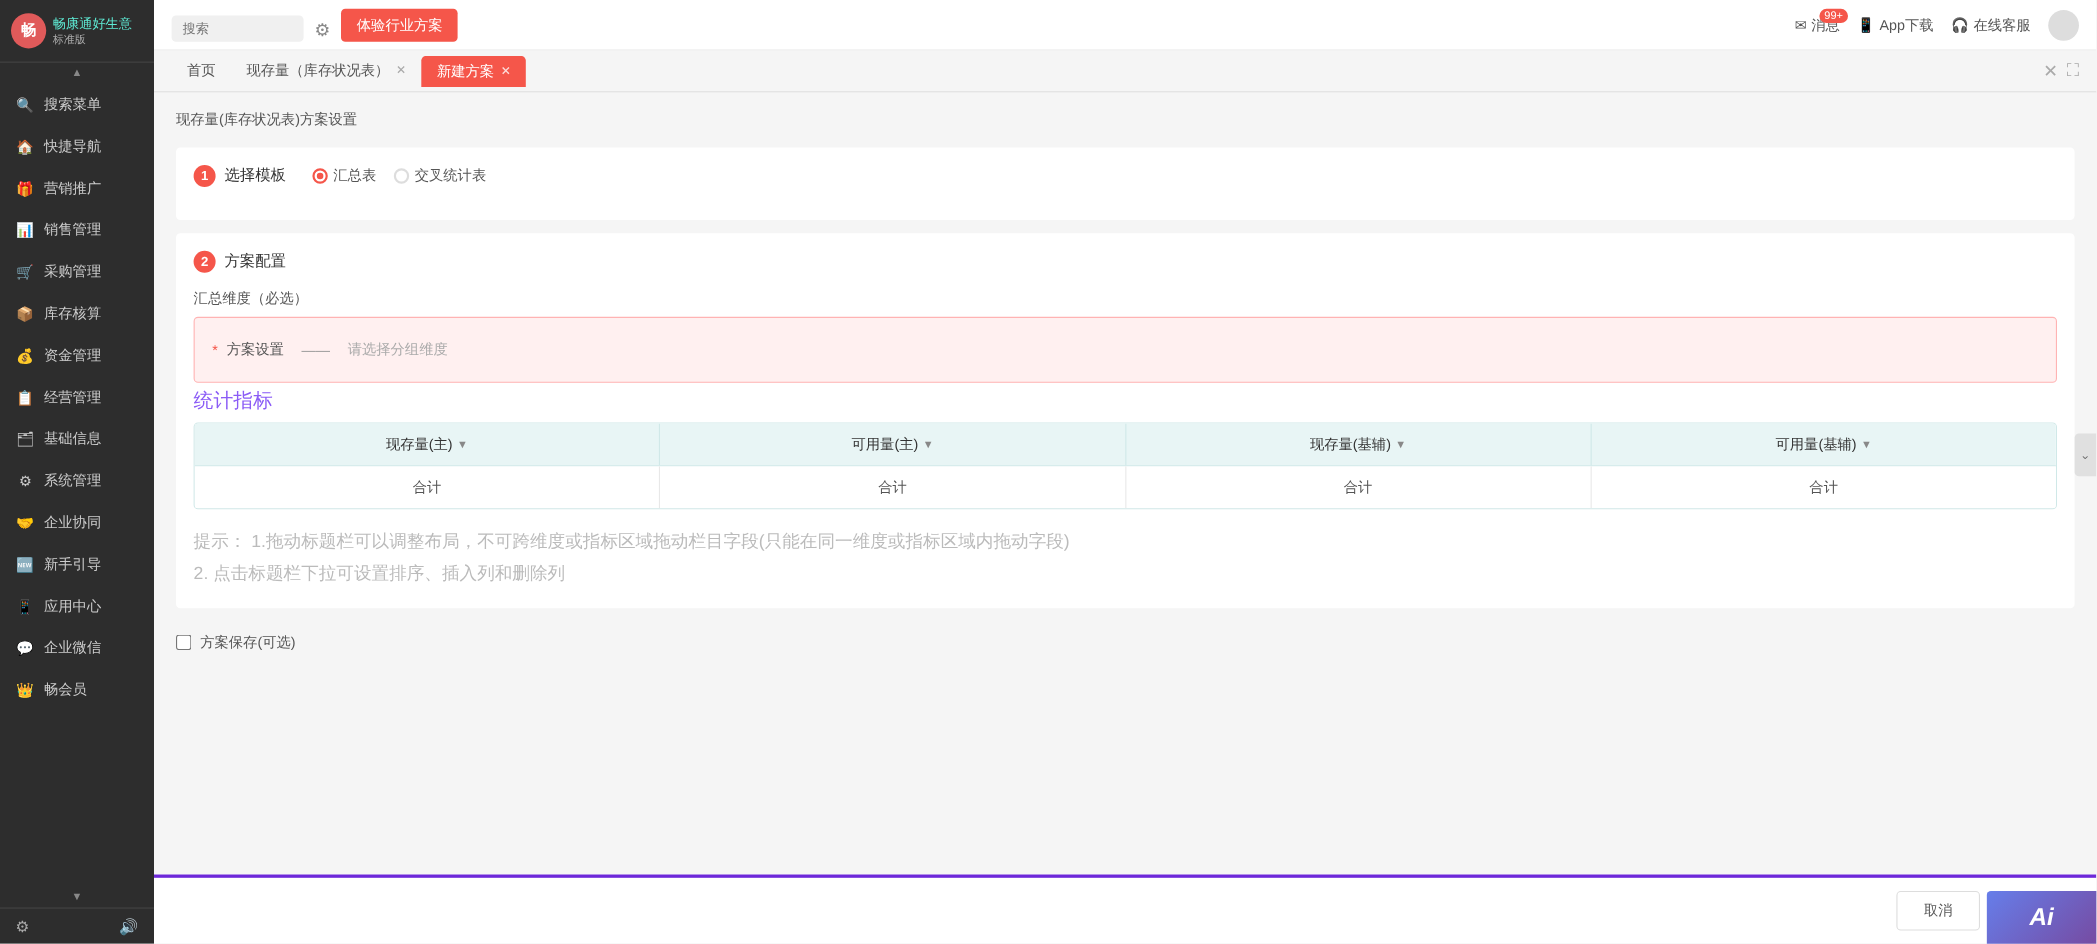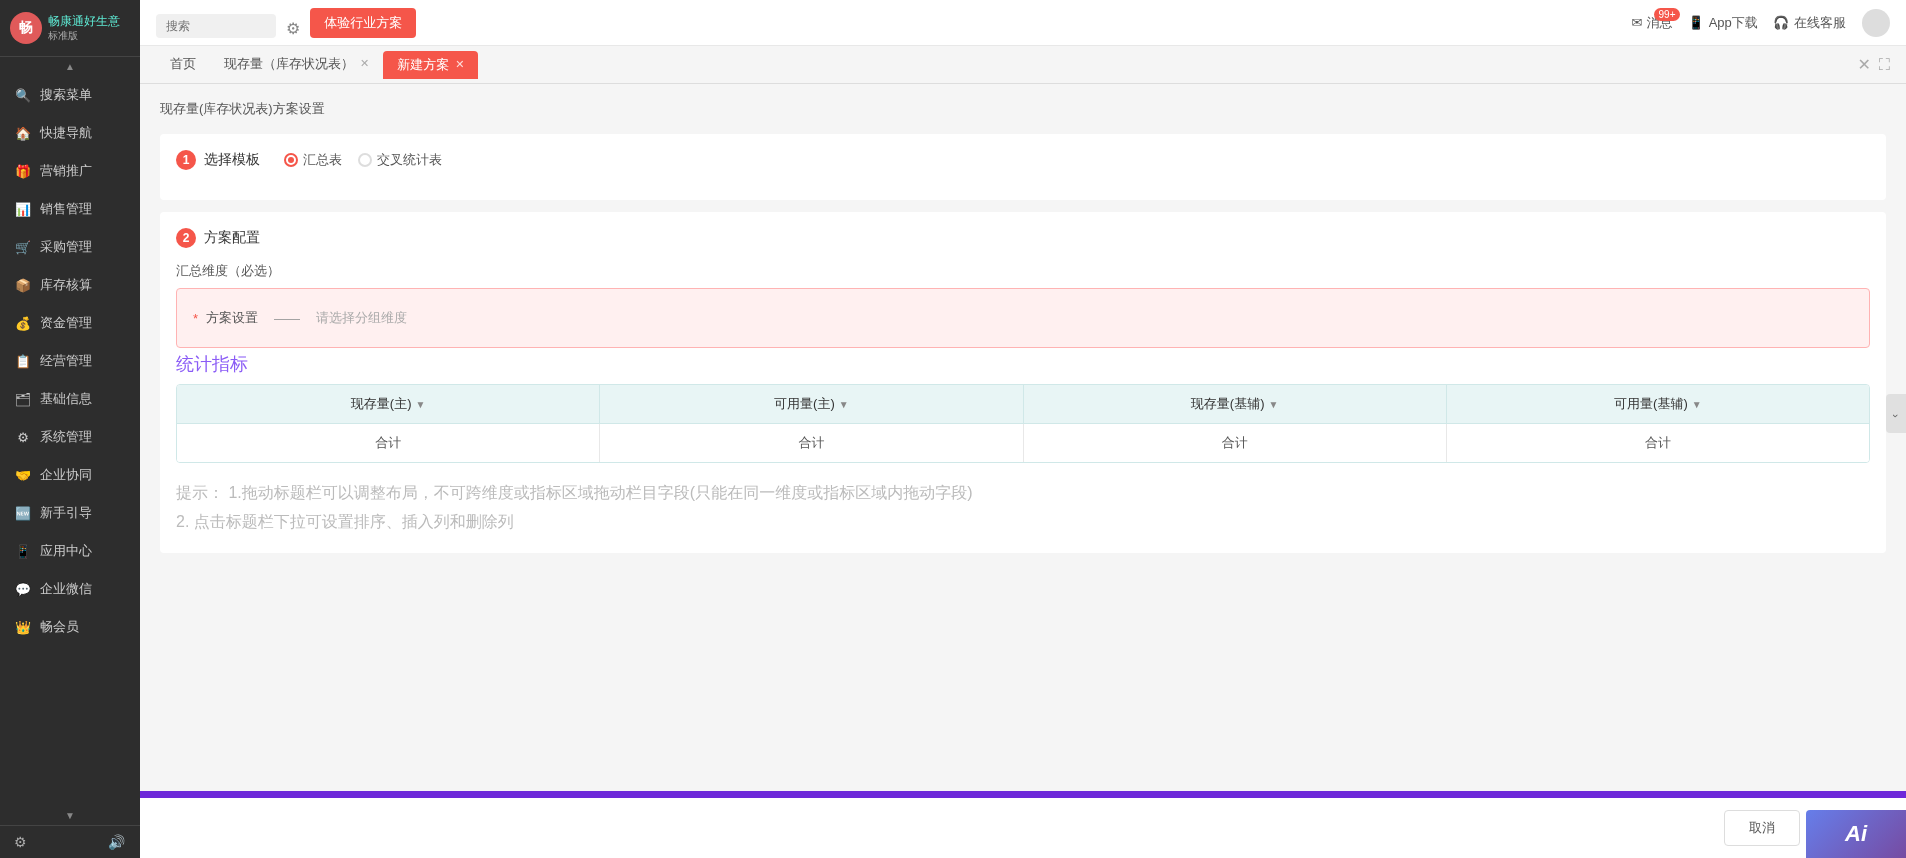--- a/index.html
+++ b/index.html
@@ -175,21 +175,21 @@
 
     
     .save-row { display: flex; align-items: center; gap: 8px; padding: 10px 0; margin-top: 8px; }
     .save-checkbox {
       width: 14px; height: 14px; border: 1px solid #ccc; border-radius: 2px; cursor: pointer;
     }
     .save-label { font-size: 13px; color: #555; }
 
     
     .footer {
-      background: white; border-top: 7px solid #6d28d9;
+      background: white; border-top: 3px solid #6d28d9;
       display: flex; justify-content: flex-end; gap: 12px;
       padding: 12px 20px; flex-shrink: 0;
     }
     .btn-cancel {
       background: white; border: 1px solid #ddd; border-radius: 4px;
       padding: 8px 24px; font-size: 13px; cursor: pointer; color: #555;
     }
     .btn-query {
       background: #f5564a; color: white; border: none; border-radius: 4px;
       padding: 8px 24px; font-size: 13px; cursor: pointer;
@@ -413,20 +413,24 @@
 
         <div class="tips">
           <div>
             <span>提示：</span>
             <span>1.拖动标题栏可以调整布局，不可跨维度或指标区域拖动栏目字段(只能在同一维度或指标区域内拖动字段)</span>
           </div>
           <div>2. 点击标题栏下拉可设置排序、插入列和删除列</div>
         </div>
       </div>
 
+      <div class="save-row">
+        <input type="checkbox" class="save-checkbox" style="">
+        <span class="save-label">方案保存(可选)</span>
+      </div>
     </div>
 
     <div class="footer">
       <button class="btn-cancel">取消</button>
       <button class="btn-query">查询</button>
     </div>
 
     <div style="position:absolute;right:0;top:40%;background:#e0e0e0;border-radius:4px 0 0 4px;padding:12px 4px;cursor:pointer;">
       <span style="font-size:11px;color:#666;writing-mode:vertical-rl;">›</span>
     </div>

